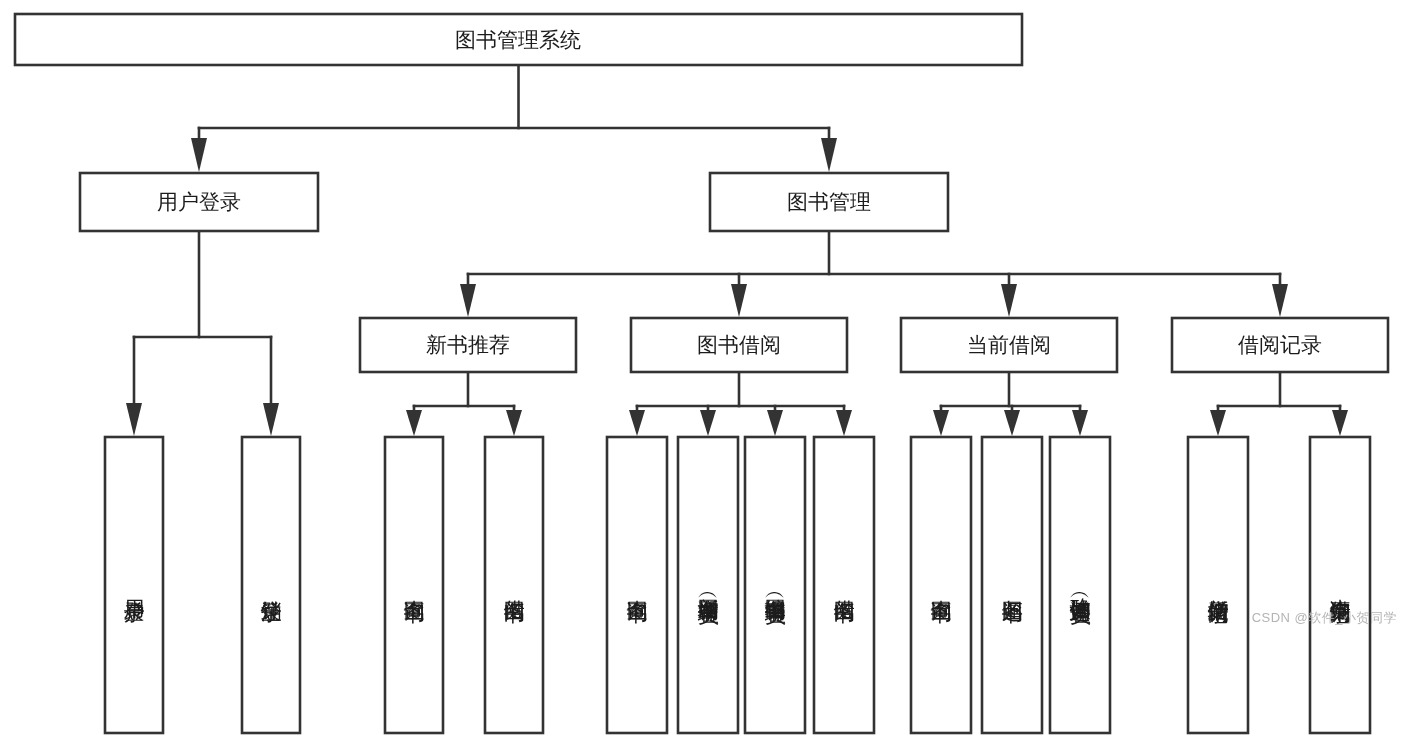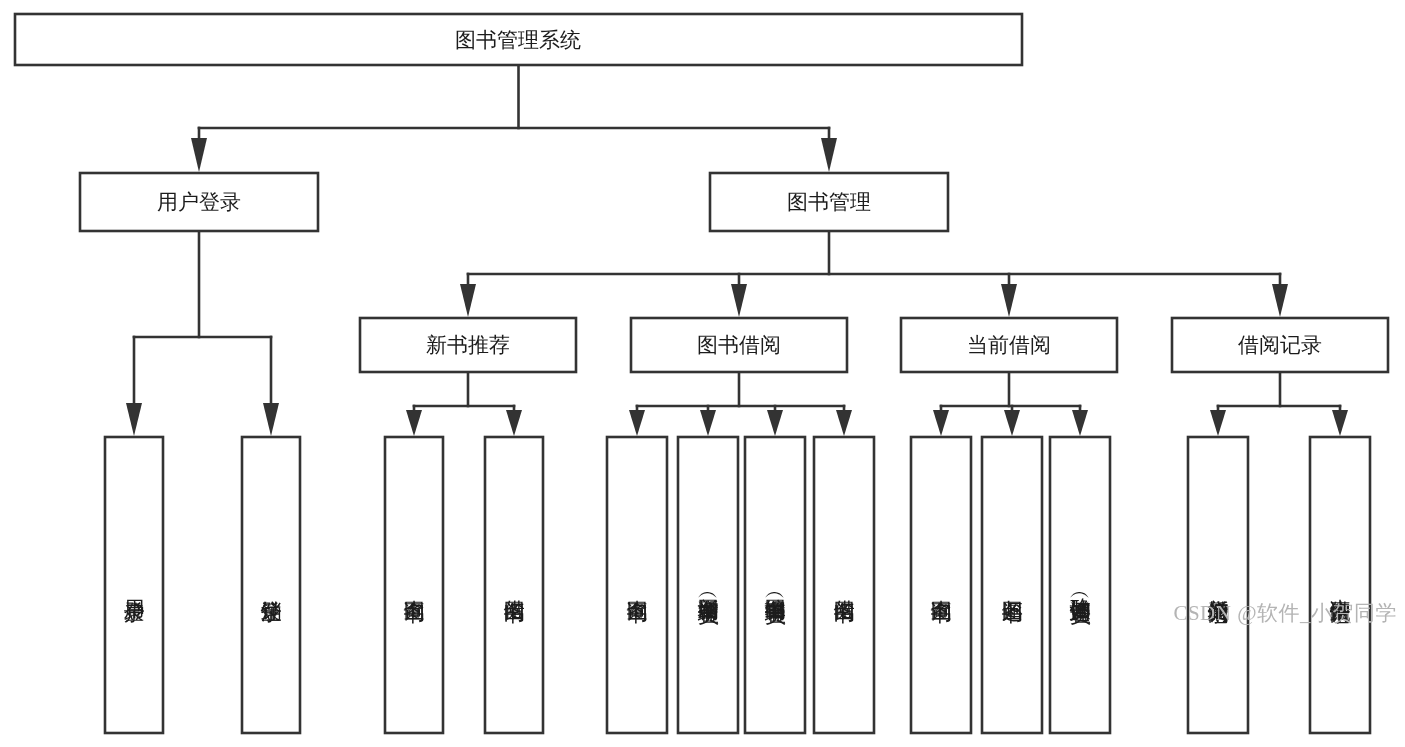--- a/index.html
+++ b/index.html
@@ -62,22 +62,22 @@
     align-items: center;
     justify-content: center;
     text-align: center;
     white-space: nowrap;
     pointer-events: none;
   }
   .watermark {
     position: absolute;
     right: 8px;
     bottom: 6px;
-    font-family: Liberation Serif, serif;
-    font-size: 21px;
+    font-family: Liberation Sans, sans-serif;
+    font-size: 13px;
     color: #b4b4b4;
     letter-spacing: 0.5px;
     white-space: nowrap;
     margin-left: 35px;
   }
 </style>
 </head>
 <body>
 
 <div id="diagram-root">

